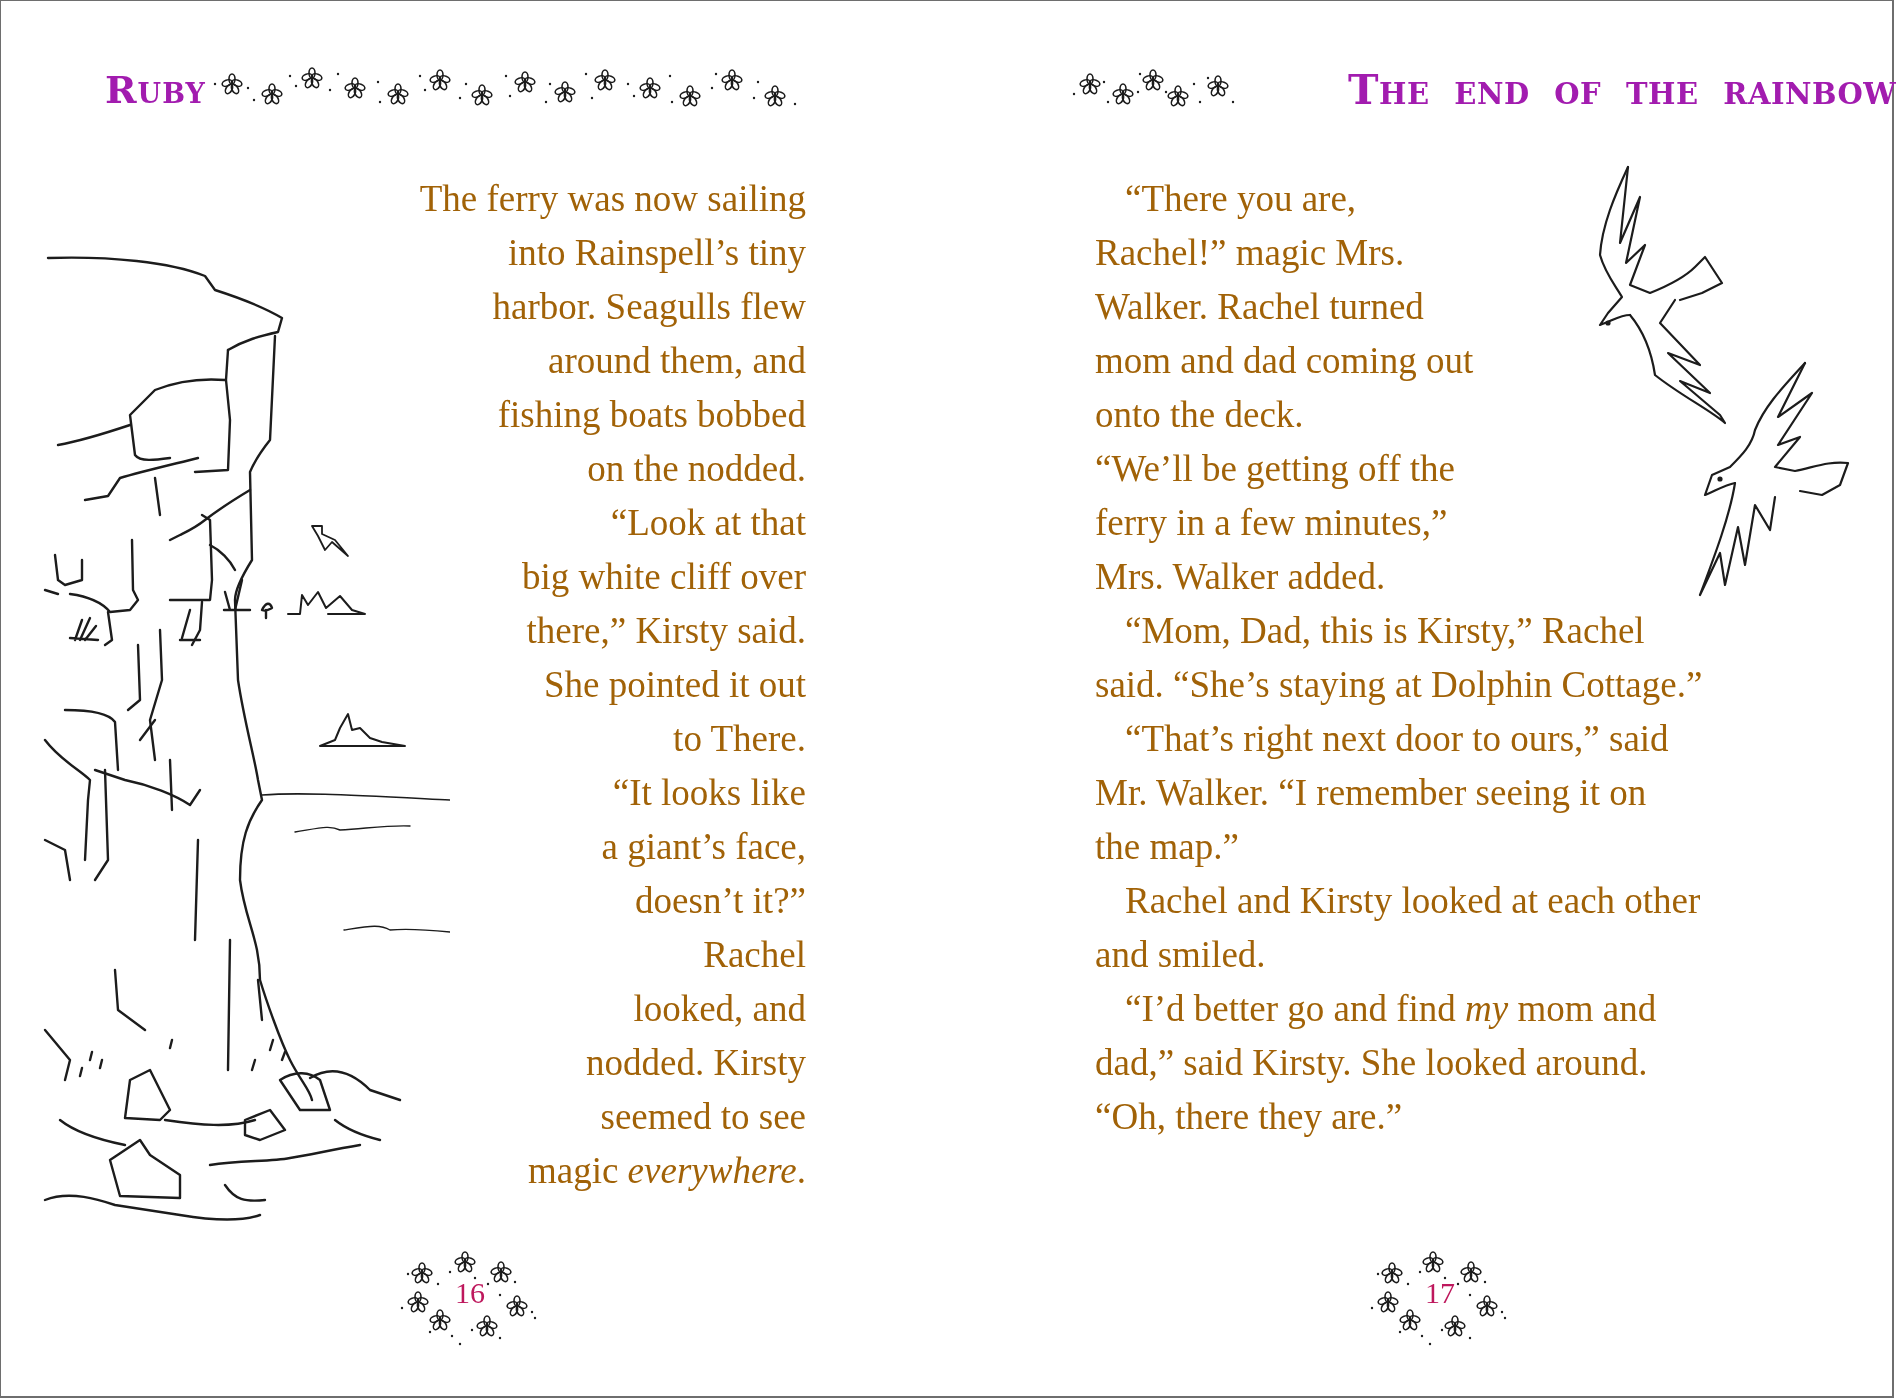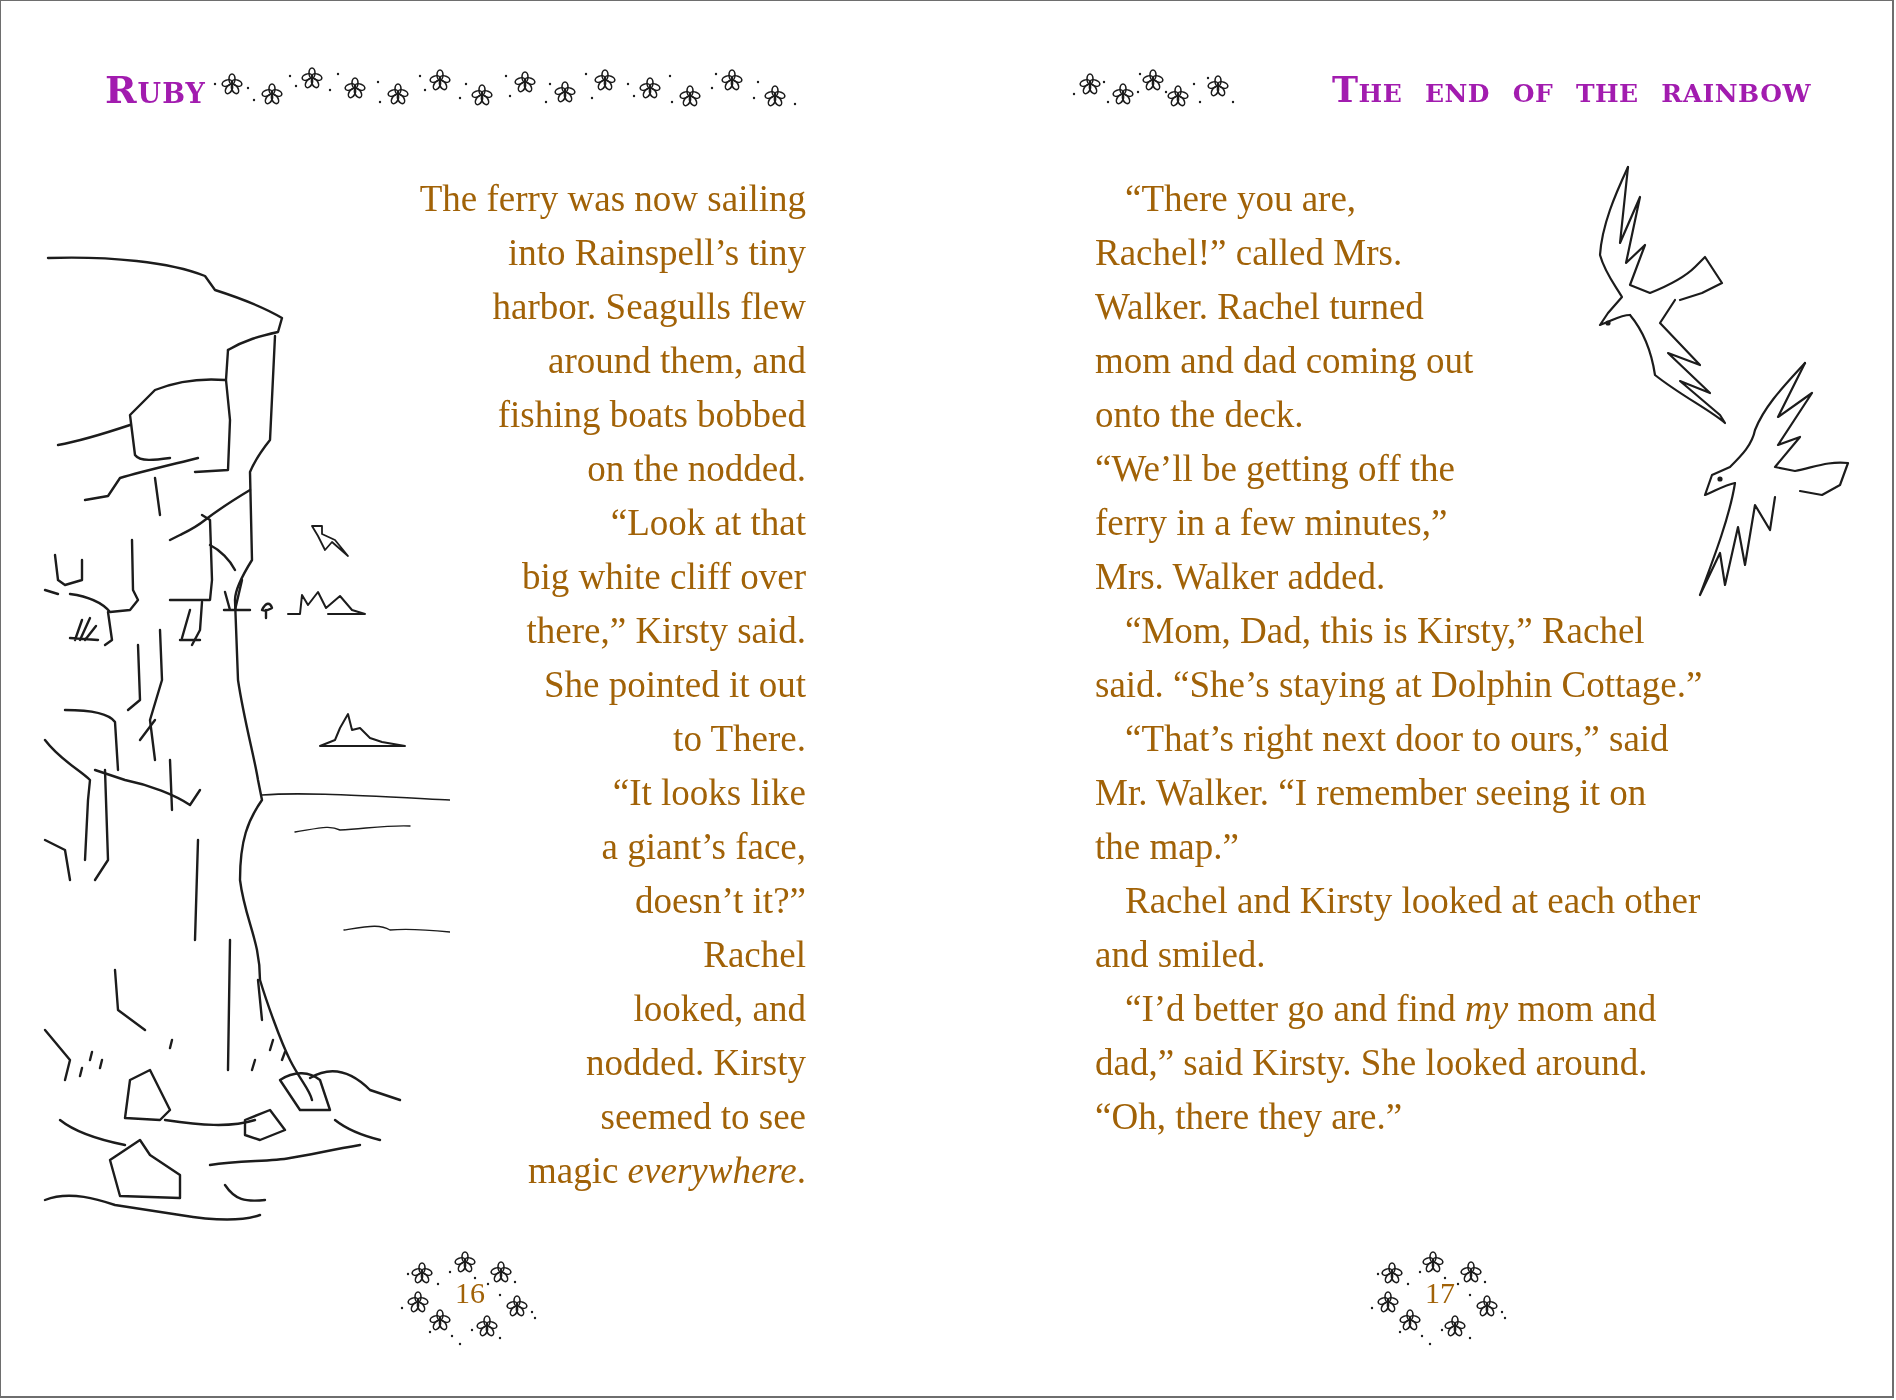--- a/index.html
+++ b/index.html
@@ -4,36 +4,36 @@
 <style>
   html, body { margin: 0; padding: 0; background: #ffffff; }
   body { width: 1896px; height: 1400px; position: relative; overflow: hidden; }
   .frame { position: absolute; left: 0; top: 0; width: 1894px; height: 1398px; border: 1px solid #6e6e6e; border-width: 1px 2px 2px 1px; box-sizing: border-box; }
   .page { position: absolute; top: 0; height: 1400px; }
   .page.left { left: 0; width: 948px; }
   .page.right { left: 948px; width: 948px; }
 
   .running-head { position: absolute; top: 70px; font-family: "DejaVu Serif", serif; font-weight: bold; color: #a21caf; font-variant: small-caps; letter-spacing: 1px; white-space: nowrap; }
   .running-head.left { left: 105px; font-size: 38px; line-height: 40px; }
-  .running-head.right { left: 384px; font-size: 35px; line-height: 40px; word-spacing: 10px; letter-spacing: 0.5px; }
+  .running-head.right { left: 400px; font-size: 41px; line-height: 40px; word-spacing: 10px; letter-spacing: 0.5px; }
 
   .flourish { position: absolute; }
   .flourish svg { display: block; }
 
   .body-text { position: absolute; font-family: "Liberation Serif", "DejaVu Serif", serif; color: #a16207; font-size: 37px; line-height: 54px; }
   .body-text.left { left: 380px; top: 172px; width: 426px; text-align: right; }
   .body-text.right { left: 147px; top: 172px; width: 680px; text-align: left; }
   .line { display: block; white-space: nowrap; }
   .indent { padding-left: 30px; }
   em { font-style: italic; }
 
   .folio { position: absolute; width: 180px; height: 110px; }
   .folio.left { left: 380px; top: 1240px; }
   .folio.right { left: 412px; top: 1240px; }
-  .folio-num { position: absolute; left: 0; right: 0; top: 36px; text-align: center; font-family: "Liberation Serif", serif; font-size: 30px; color: #a16207; }
+  .folio-num { position: absolute; left: 0; right: 0; top: 36px; text-align: center; font-family: "Liberation Serif", serif; font-size: 30px; color: #be185d; }
 
   .illustration { position: absolute; }
 </style>
 </head>
 <body>
 
 <div class="frame"></div>
 
 <div class="page left">
   <div class="running-head left">Ruby</div>
@@ -249,21 +249,21 @@
 
       <path d="M245 208 C225 230 205 250 195 275 C192 290 182 300 170 312 L152 320 L145 340 C155 336 165 330 175 328"></path>
       <path d="M245 208 L218 262 L252 238 L218 290 L240 282 L215 312 L235 316 C255 312 268 306 288 308 L280 330 L262 340 L240 336"></path>
       <path d="M175 328 C170 360 155 400 140 440 L160 398 L165 430 L178 372 L185 410 L195 350 L210 375 L215 342"></path>
       <circle cx="160" cy="324" r="1.5" fill="#1c1c1c"></circle>
     </svg>
   </div>
 
   <div class="body-text right">
     <span class="line indent">“There you are,</span>
-    <span class="line">Rachel!” called Mrs.</span>
+    <span class="line">Rachel!” magic Mrs.</span>
     <span class="line">Walker. Rachel turned</span>
     <span class="line">mom and dad coming out</span>
     <span class="line">onto the deck.</span>
     <span class="line">“We’ll be getting off the</span>
     <span class="line">ferry in a few minutes,”</span>
     <span class="line">Mrs. Walker added.</span>
     <span class="line indent">“Mom, Dad, this is Kirsty,” Rachel</span>
     <span class="line">said. “She’s staying at Dolphin Cottage.”</span>
     <span class="line indent">“That’s right next door to ours,” said</span>
     <span class="line">Mr. Walker. “I remember seeing it on</span>

